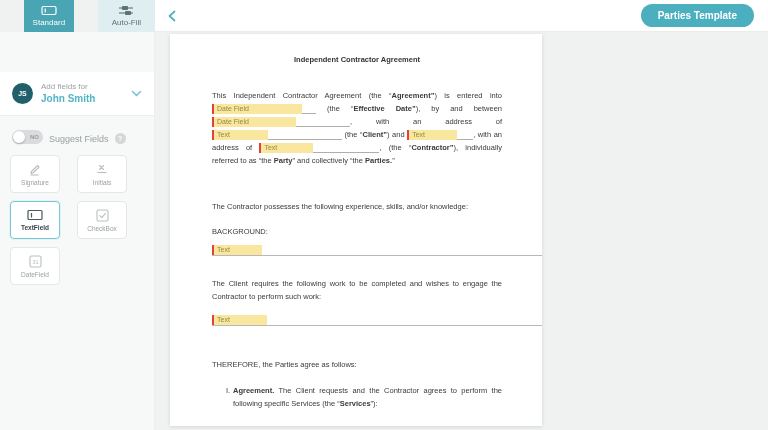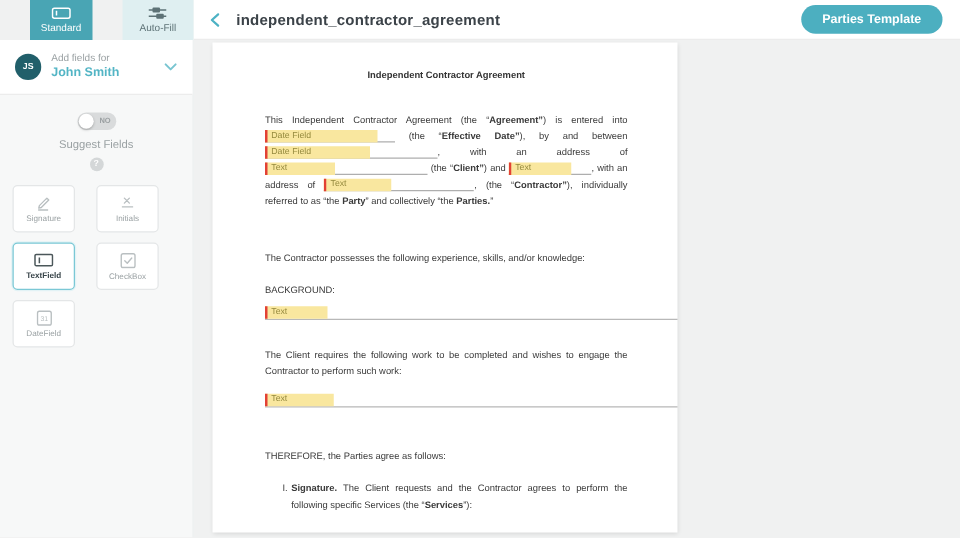--- a/index.html
+++ b/index.html
@@ -21,29 +21,29 @@
     align-items:center; padding:0 14px 0 8px; }
   .back-btn { width:18px; height:18px; display:flex; align-items:center; justify-content:center; cursor:pointer; }
   .doc-name { margin-left:8px; font-size:12px; font-weight:bold; color:#3b4248; letter-spacing:.2px; }
   .finish-btn { margin-left:auto; background:#4cafc0; color:#fff; border:none; cursor:pointer;
     height:23px; padding:0 17px; border-radius:12px; font-size:10px; font-weight:bold;
     font-family:"Liberation Sans", sans-serif; }
 
   
   .sidebar { background:#f7f8f8; border-right:1px solid #eceeee; display:flex; flex-direction:column; }
   .addfields { background:#fff; border-bottom:1px solid #ececec; display:flex;
-    align-items:center; padding:10px 12px 10px 12px; }
+    align-items:center; padding:10px 12px 10px 12px;margin-top:40px; }
   .avatar { width:21px; height:21px; border-radius:50%; background:#215f6a; color:#fff;
     font-size:7px; font-weight:bold; display:flex; align-items:center; justify-content:center; flex:none; }
   .addtext { margin-left:8px; line-height:1.3; }
   .add-line1 { font-size:8px; color:#9aa1a3; }
   .add-line2 { font-size:10px; color:#53b5c5; font-weight:bold; }
   .chev-down { margin-left:auto; cursor:pointer; display:flex; }
 
-  .suggest { display:flex; align-items:center; gap:6px; margin:14px 12px 11px 12px;flex-direction:column; }
+  .suggest { display:flex; align-items:flex-end; gap:6px; margin:14px 12px 11px 12px; }
   .toggle { width:31px; height:14px; border-radius:8px; background:#d9dbdc; position:relative;
     display:flex; align-items:center; justify-content:flex-end; padding-right:4px;
     font-size:6px; font-weight:bold; color:#9ba0a2; cursor:pointer; flex:none; }
   .knob { position:absolute; left:1px; top:1px; width:12px; height:12px; border-radius:50%;
     background:#fff; box-shadow:0 1px 2px rgba(0,0,0,.25); }
   .suggest-label { font-size:9px; color:#9aa1a3; }
   .help-circle { width:11px; height:11px; border-radius:50%; background:#d4d7d8; color:#fff;
     font-size:7px; font-weight:bold; display:flex; align-items:center; justify-content:center; }
 
   .cards { display:grid; grid-template-columns:50px 50px; gap:8px 17px; margin-left:10px; }
@@ -119,21 +119,20 @@
       <span>Auto-Fill</span>
     </div>
   </div>
 
   <div class="header">
     <span class="back-btn">
       <svg width="12" height="14" viewBox="0 0 12 14">
           <path d="M8.5 2.5 L3.5 7 L8.5 11.5" fill="none" stroke="#4cb2c4" stroke-width="1.8" stroke-linecap="round" stroke-linejoin="round"></path>
         </svg>
     </span>
-    <span class="doc-name">independent_contractor_agreement</span>
     <button class="finish-btn">Parties Template</button>
   </div>
 
   <div class="sidebar">
     <div class="addfields">
       <span class="avatar">JS</span>
       <span class="addtext">
         <div class="add-line1">Add fields for</div>
         <div class="add-line2">John Smith</div>
       </span>
@@ -212,21 +211,21 @@
           <div class="fieldline" style="width: 376px;">
             <span class="fy" style="width: 50px;">Text</span>
           </div>
           <div class="doc-p">The Client requires the following work to be completed and wishes to engage the Contractor to perform such work:</div>
           <div class="fieldline" style="width: 376px;">
             <span class="fy" style="width: 55px;">Text</span>
           </div>
           <div class="doc-p">THEREFORE, the Parties agree as follows:</div>
           <div class="doc-li">
             <span class="li-num">I.</span>
-            <span class="li-body"><b>Signature.</b> The Client requests and the Contractor agrees to perform the following specific Services (the “<b>Services</b>”):</span>
+            <span class="li-body"><b>Agreement.</b> The Client requests and the Contractor agrees to perform the following specific Services (the “<b>Services</b>”):</span>
           </div>
           <div class="fieldline indent" style="width: 339px;">
             <span class="fy" style="width: 48px;">Text</span>
           </div>
         </div>
     </div>
   </div>
 
 </div>
 

